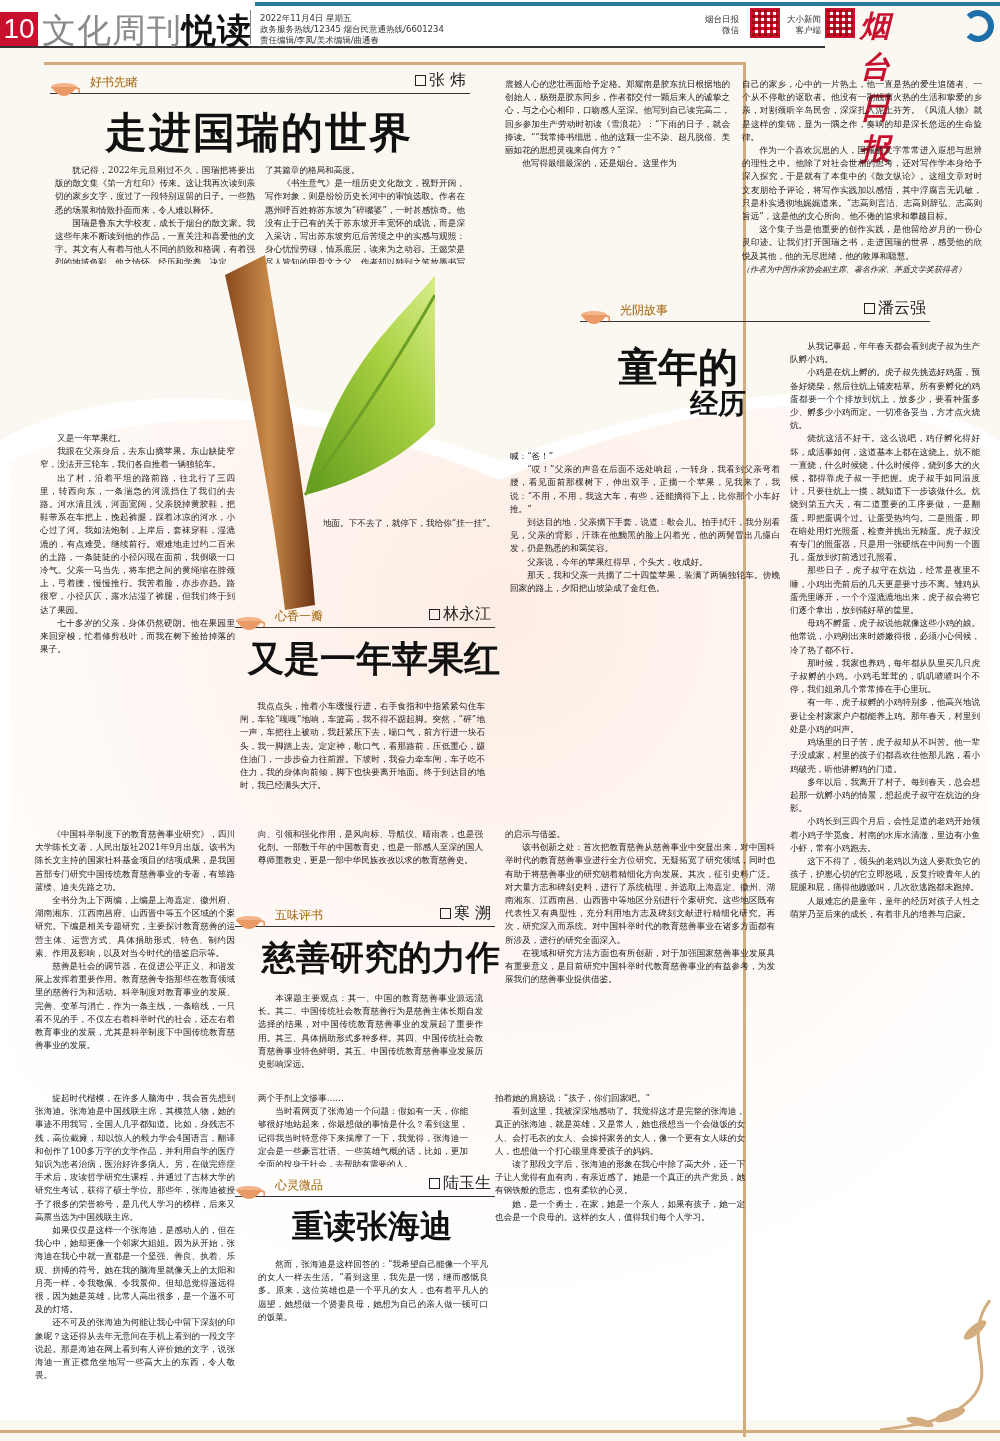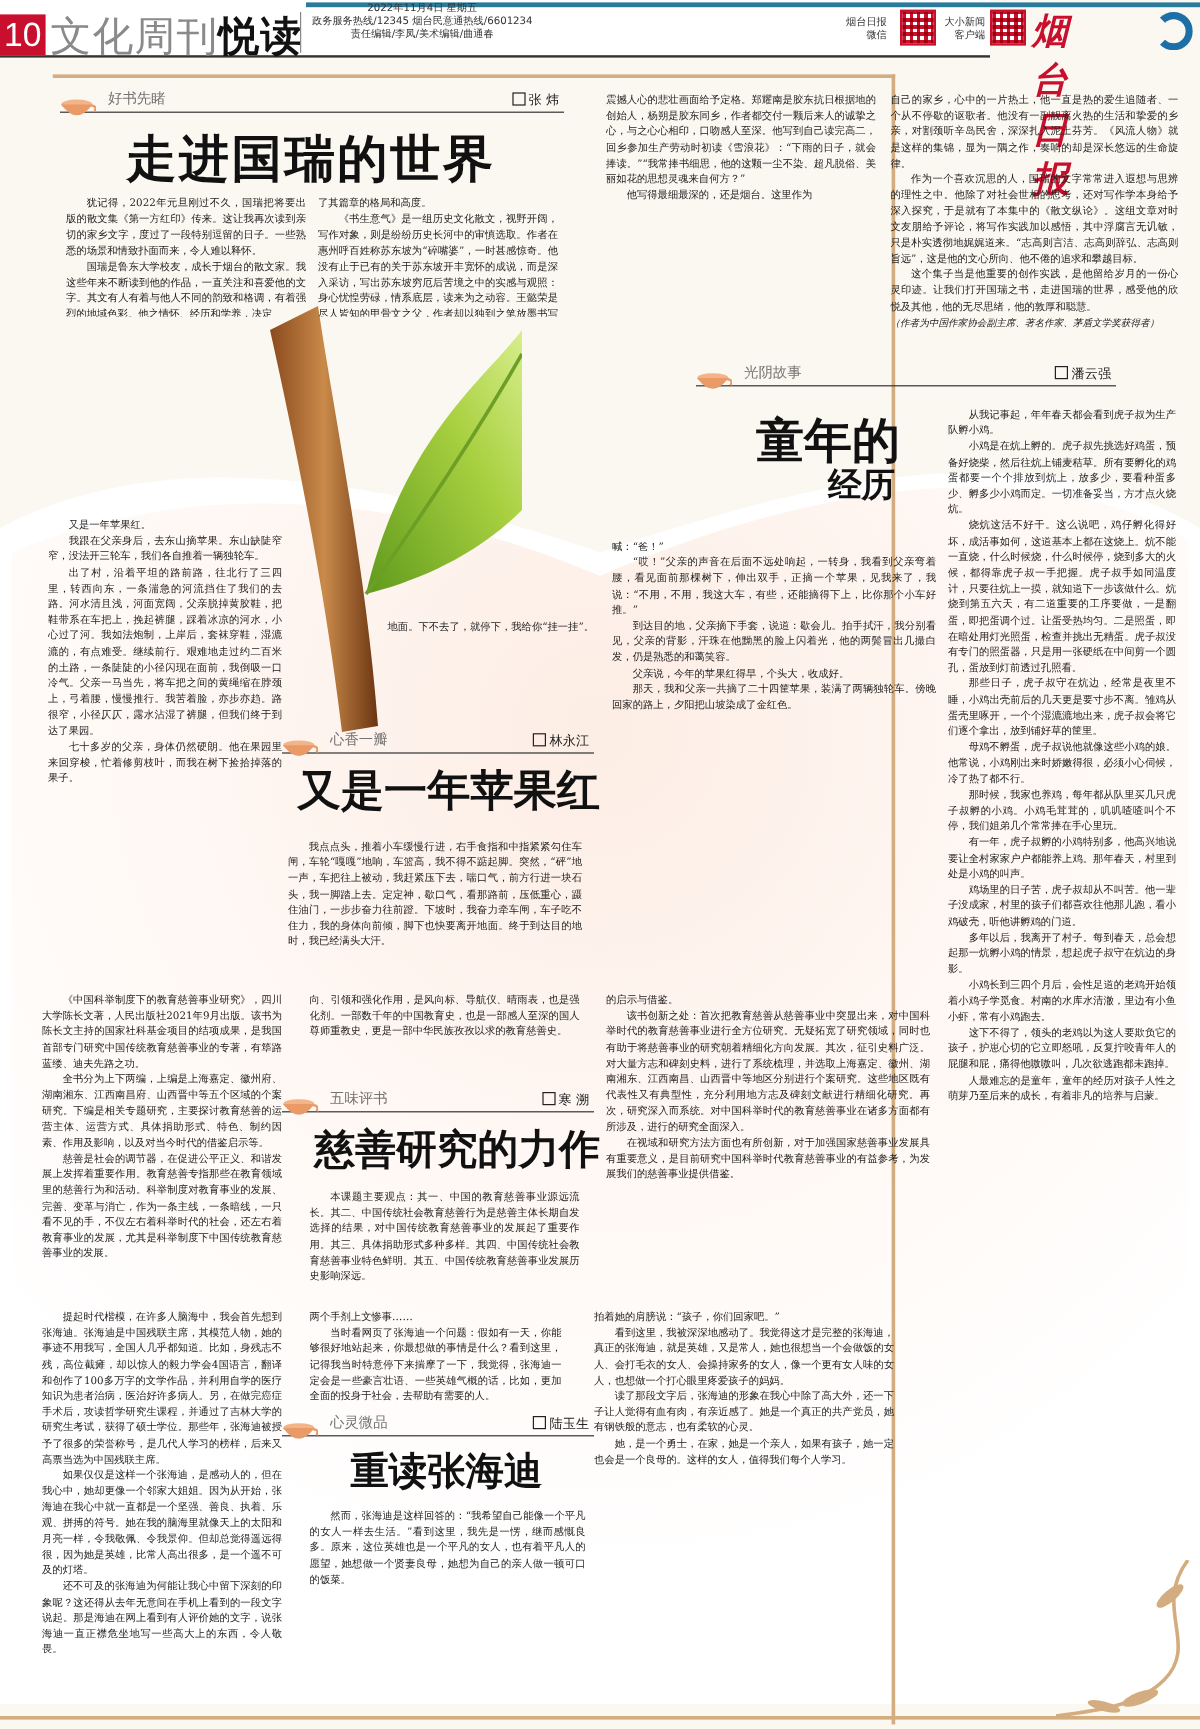--- a/index.html
+++ b/index.html
@@ -5,21 +5,21 @@
   * { box-sizing: border-box; margin: 0; padding: 0; }
   html, body { width: 1000px; height: 1441px; background: #fbf8f1; overflow: hidden; }
   body { position: relative; font-family: "DejaVu Serif", "Liberation Serif", serif; color: #222; }
 
   
   .masthead { position: absolute; left: 0; top: 0; width: 825px; height: 48px; background: #fff; border-bottom: 2px solid #333; }
   .page-num { position: absolute; left: 0; top: 12px; width: 38px; height: 34px; background: #c8102e; color: #fff; font-family: "Liberation Sans", sans-serif; font-size: 28px; line-height: 34px; text-align: center; }
   .section-name { position: absolute; left: 42px; top: 8px; font-family: "DejaVu Sans", sans-serif; font-size: 34px; color: #8a8a8a; letter-spacing: 1px; }
   .section-name b { color: #111; font-weight: 900; }
   .mast-divider { position: absolute; left: 250px; top: 10px; width: 1px; height: 34px; background: #888; }
-  .mast-meta { position: absolute; left: 260px; top: 2px; font-family: "DejaVu Sans", sans-serif; font-size: 8.5px; line-height: 11px; color: #333; text-align: center; }
+  .mast-meta { position: absolute; left: 260px; top: 13px; font-family: "DejaVu Sans", sans-serif; font-size: 8.5px; line-height: 11px; color: #333; }
   .mast-bar { position: absolute; left: 255px; top: 2px; width: 745px; height: 4px; background: #2a7b9b; }
   .qr-label { position: absolute; font-family: "DejaVu Sans", sans-serif; font-size: 8.5px; line-height: 11px; color: #333; text-align: right; }
   .qr { position: absolute; width: 30px; height: 30px; background:
         repeating-linear-gradient(90deg, #c8102e 0 3px, #fff 3px 6px),
         repeating-linear-gradient(0deg, #c8102e 0 3px, #fff 3px 6px);
         background-blend-mode: multiply; border: 2px solid #c8102e; }
   .logo-text { position: absolute; left: 860px; top: 6px; font-family: "DejaVu Serif", serif; font-size: 30px; font-style: italic; color: #c8102e; font-weight: bold; letter-spacing: -2px; }
   .logo-mark { position: absolute; left: 962px; top: 10px; width: 32px; height: 32px; border-radius: 50%; border: 6px solid #1d6fa8; border-left-color: transparent; }
 
   
@@ -27,22 +27,22 @@
   .frame-right { position: absolute; left: 743px; top: 62px; width: 3px; height: 1375px; background: #d3ad7f; }
   .frame-bottom { position: absolute; left: 0; top: 1430px; width: 1000px; height: 3px; background: #d3ad7f; }
 
   
   .apple { position: absolute; left: 0; top: 380px; width: 1000px; height: 1040px; }
   .apple svg { width: 100%; height: 100%; }
 
   
   .colhead { position: absolute; height: 22px; border-bottom: 1.5px solid #333; font-family: "DejaVu Sans", sans-serif; }
   .colhead .cup { position: absolute; left: 0; bottom: -6px; width: 30px; height: 20px; }
-  .colhead .kicker { position: absolute; left: 40px; bottom: 2px; font-size: 12px; color: #737373; }
-  .colhead .author { position: absolute; right: 4px; bottom: 2px; font-size: 11px; color: #222; font-family: "DejaVu Serif", serif; }
+  .colhead .kicker { position: absolute; left: 40px; bottom: 2px; font-size: 12px; color: #a16207; }
+  .colhead .author { position: absolute; right: 4px; bottom: 2px; font-size: 16px; color: #222; font-family: "DejaVu Serif", serif; }
   .colhead .author::before { content: ""; display: inline-block; width: 9px; height: 9px; border: 1px solid #222; margin-right: 3px; vertical-align: -1px; }
 
   .headline { position: absolute; font-family: "DejaVu Sans", sans-serif; font-weight: bold; color: #111; white-space: nowrap; }
 
   .text { position: absolute; font-size: 8.6px; line-height: 13.2px; color: #222; text-align: justify; overflow: hidden; font-family: "DejaVu Serif", serif; }
   .text p { text-indent: 2em; }
   .text p.noind { text-indent: 0; }
   .credit { font-style: italic; font-size: 8px; }
 
   
@@ -142,21 +142,21 @@
 
 <div class="colhead" style="left:580px; top:300px; width:350px;">
   <svg class="cup" viewBox="0 0 30 20">
       <ellipse cx="14" cy="8" rx="13" ry="4" fill="#f4b48a"></ellipse>
       <path d="M1 8 Q14 26 27 8 Z" fill="#e99a66"></path>
       <path d="M26 9 q5 0 3 5" stroke="#e99a66" fill="none" stroke-width="2"></path>
     </svg>
   <span class="kicker">光阴故事</span>
   <span class="author">潘云强</span>
 </div>
-<div class="headline" style="left:618px; top:340px; font-size:40px;margin-left:12px;">童年的</div>
+<div class="headline" style="left:618px; top:340px; font-size:40px;">童年的</div>
 <div class="headline" style="left:690px; top:385px; font-size:28px;">经历</div>
 <div class="text" style="left:790px; top:340px; width:190px; height:1050px;">
   <p>从我记事起，年年春天都会看到虎子叔为生产队孵小鸡。</p>
   <p>小鸡是在炕上孵的。虎子叔先挑选好鸡蛋，预备好烧柴，然后往炕上铺麦秸草。所有要孵化的鸡蛋都要一个个排放到炕上，放多少，要看种蛋多少、孵多少小鸡而定。一切准备妥当，方才点火烧炕。</p>
   <p>烧炕这活不好干。这么说吧，鸡仔孵化得好坏，成活事如何，这道基本上都在这烧上。炕不能一直烧，什么时候烧，什么时候停，烧到多大的火候，都得靠虎子叔一手把握。虎子叔手如同温度计，只要往炕上一摸，就知道下一步该做什么。炕烧到第五六天，有二道重要的工序要做，一是翻蛋，即把蛋调个过。让蛋受热均匀。二是照蛋，即在暗处用灯光照蛋，检查并挑出无精蛋。虎子叔没有专门的照蛋器，只是用一张硬纸在中间剪一个圆孔，蛋放到灯前透过孔照看。</p>
   <p>那些日子，虎子叔守在炕边，经常是夜里不睡，小鸡出壳前后的几天更是要寸步不离。雏鸡从蛋壳里啄开，一个个湿漉漉地出来，虎子叔会将它们逐个拿出，放到铺好草的筐里。</p>
   <p>母鸡不孵蛋，虎子叔说他就像这些小鸡的娘。他常说，小鸡刚出来时娇嫩得很，必须小心伺候，冷了热了都不行。</p>
   <p>那时候，我家也养鸡，每年都从队里买几只虎子叔孵的小鸡。小鸡毛茸茸的，叽叽喳喳叫个不停，我们姐弟几个常常捧在手心里玩。</p>
   <p>有一年，虎子叔孵的小鸡特别多，他高兴地说要让全村家家户户都能养上鸡。那年春天，村里到处是小鸡的叫声。</p>
   <p>鸡场里的日子苦，虎子叔却从不叫苦。他一辈子没成家，村里的孩子们都喜欢往他那儿跑，看小鸡破壳，听他讲孵鸡的门道。</p>

